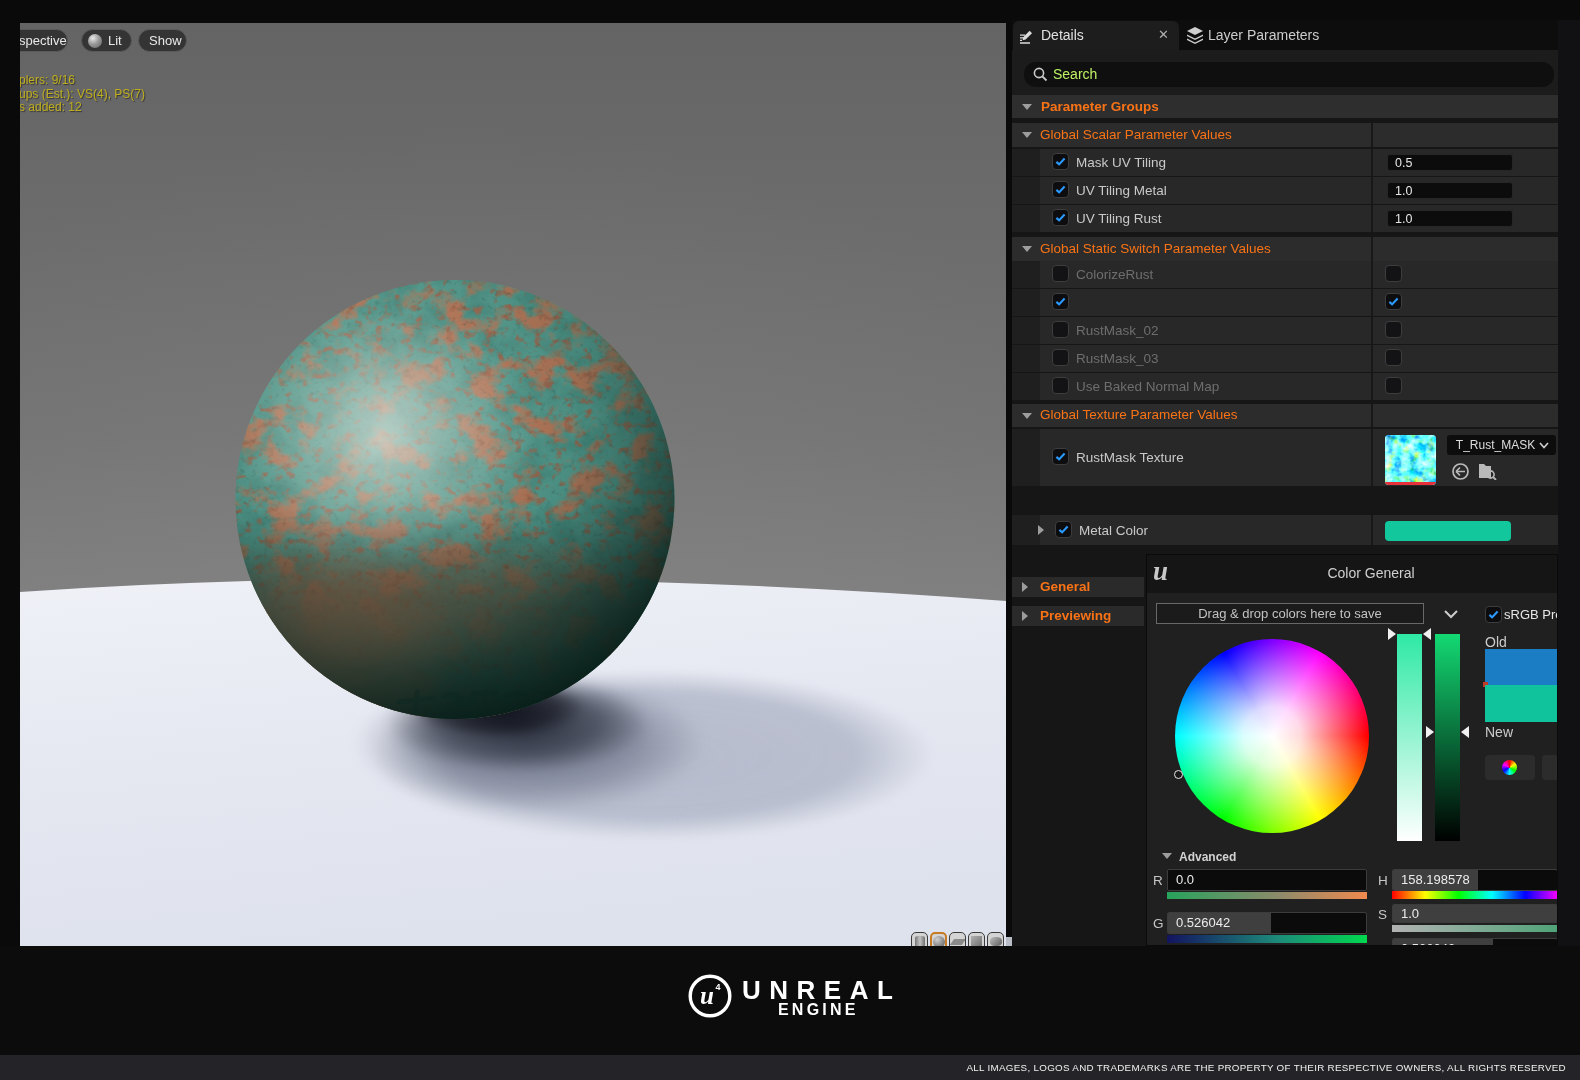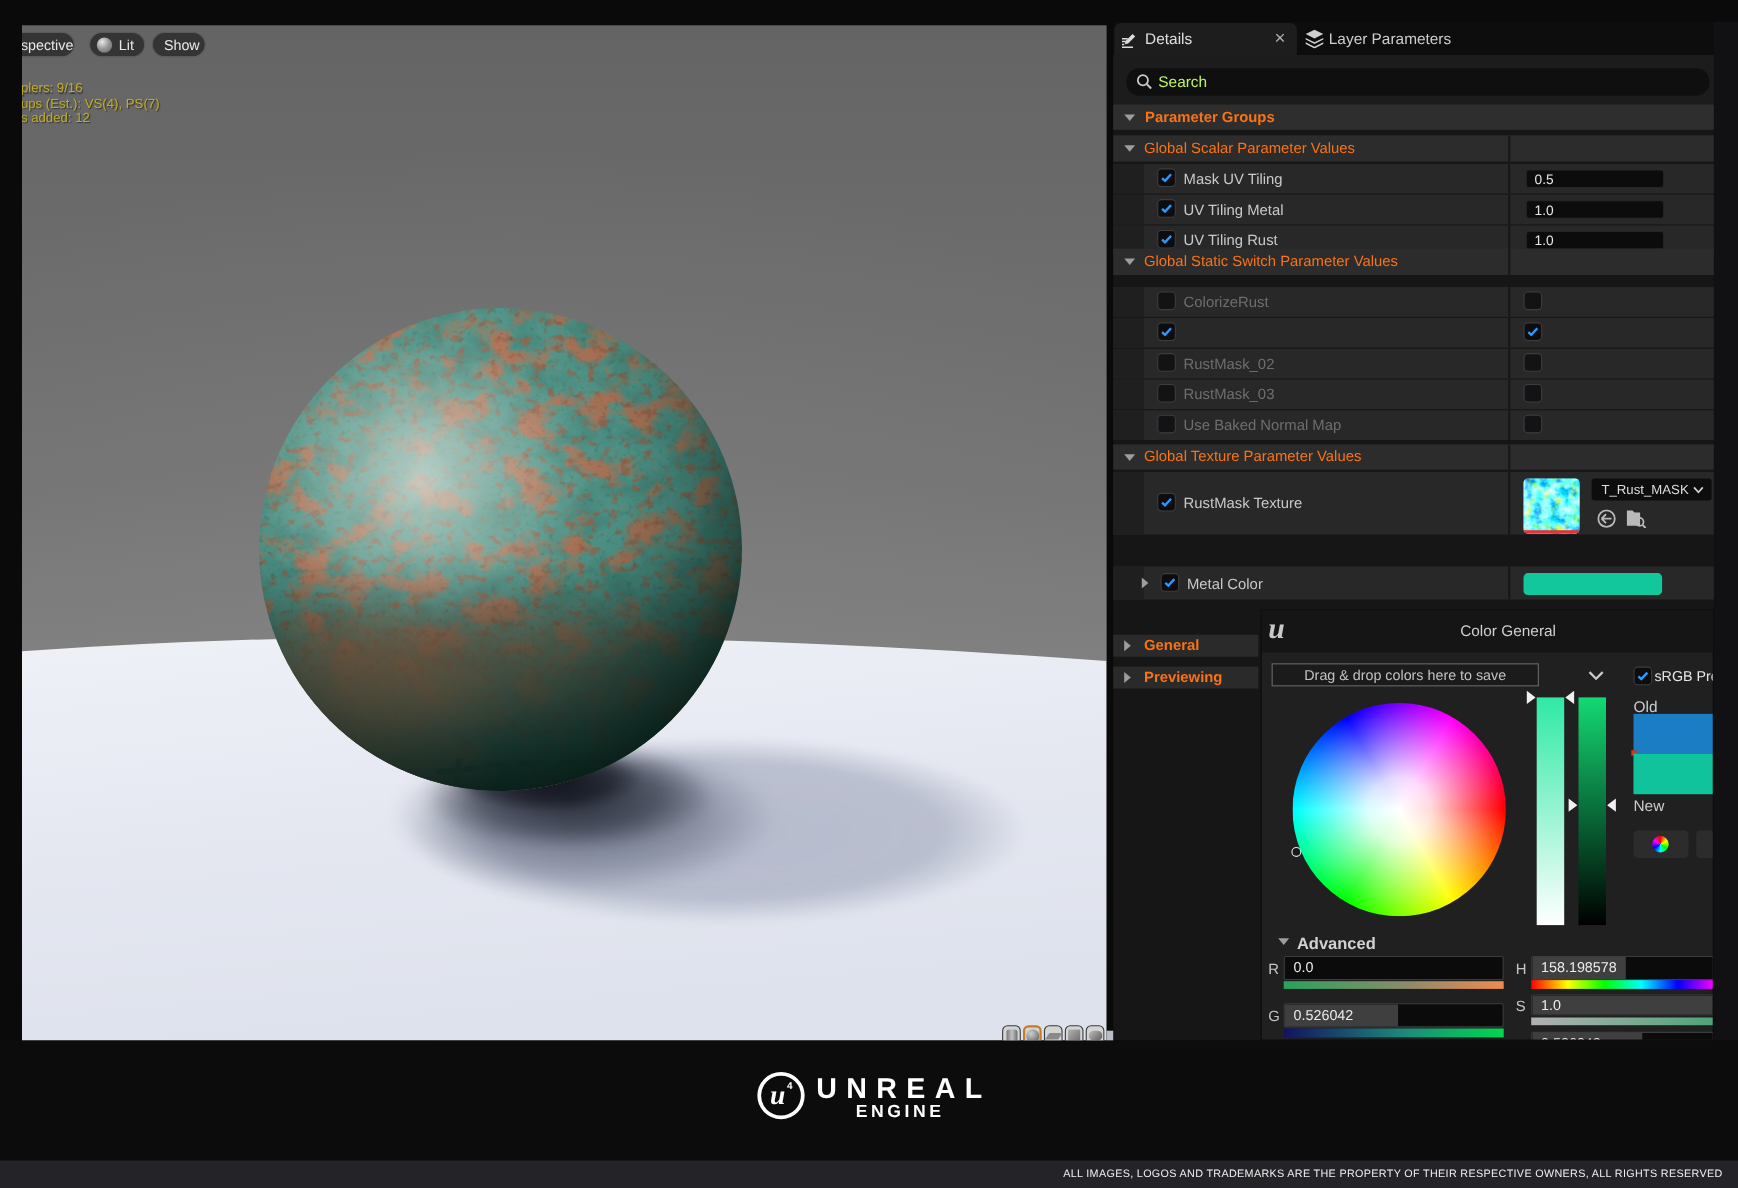--- a/index.html
+++ b/index.html
@@ -61,36 +61,36 @@
   .gutter { position:absolute; left:0; top:0; bottom:0; width:28px; background:#1f1f1f; }
   .numbox {
     position:absolute; left:375px; width:126px; height:17px; background:#0c0c0c;
     border-radius:3px; color:#e6e6e6; font-size:12.5px; line-height:17px; padding-left:7px;
     border:1px solid #262626;
   }
   
   #picker { position:absolute; left:1146px; top:554px; width:412px; height:392px; background:#202020; overflow:hidden; border:1px solid #0a0a0a; }
   #picker .titlebar { position:absolute; left:0; top:0; width:412px; height:38px; background:#151515; }
   #picker .title { position:absolute; left:18px; top:10px; width:100%; text-align:center; color:#cfcfcf; font-size:14px; }
-  .dragbox { position:absolute; left:9px; top:48px; width:243px; height:21px; border:1px solid #686868; background:#1b1b1b; color:#c2c2c2; font-size:13px; text-align:center; line-height:19px; }
+  .dragbox { position:absolute; left:9px; top:48px; width:268px; height:21px; border:1px solid #686868; background:#1b1b1b; color:#c2c2c2; font-size:13px; text-align:center; line-height:19px; }
   .srgbtxt { position:absolute; left:357px; top:52px; color:#e6e6e6; font-size:13px; white-space:nowrap; }
   .wheel { position:absolute; left:28px; top:84px; width:194px; height:194px; border-radius:50%;
     background:radial-gradient(circle closest-side, #ffffff 0%, rgba(255,255,255,0.85) 30%, rgba(255,255,255,0.0) 98%),
       conic-gradient(from 90deg, #ff0000, #ffff00 60deg, #00ff00 120deg, #00ffff 180deg, #0000ff 240deg, #ff00ff 300deg, #ff0000 360deg);
   }
   .wheelind { position:absolute; left:27px; top:215px; width:9px; height:9px; border-radius:50%; border:1.5px solid #e8e8e8; background:rgba(0,0,0,0.25); }
   .satbar { position:absolute; left:250px; top:79px; width:25px; height:207px; background:linear-gradient(#2ee9a5, #ffffff); }
   .valbar { position:absolute; left:288px; top:79px; width:25px; height:207px; background:linear-gradient(#13d973, #000000); }
   .arr-r { position:absolute; width:0; height:0; border-top:6px solid transparent; border-bottom:6px solid transparent; border-left:8px solid #f0f0f0; }
   .arr-l { position:absolute; width:0; height:0; border-top:6px solid transparent; border-bottom:6px solid transparent; border-right:8px solid #f0f0f0; }
   .swlbl { position:absolute; left:338px; color:#cccccc; font-size:14px; }
   .oldsw { position:absolute; left:338px; top:94px; width:74px; height:36px; background:#1b7dc4; }
   .newsw { position:absolute; left:338px; top:130px; width:74px; height:37px; background:#11c39d; }
   .pickbtn { position:absolute; top:200px; width:50px; height:25px; background:#2c2c2c; border-radius:4px; }
-  .advtxt { position:absolute; left:32px; top:295px; color:#d2d2d2; font-size:15px; font-weight:bold; }
+  .advtxt { position:absolute; left:32px; top:295px; color:#d2d2d2; font-size:12px; font-weight:bold; }
   .slbl { position:absolute; color:#c6c6c6; font-size:13.5px; }
   .sbox { position:absolute; height:22px; background:#0b0b0b; border:1px solid #3c3c3c; border-radius:2px; color:#ececec; font-size:13px; line-height:20px; overflow:hidden; }
   .sfill { position:absolute; left:0; top:0; bottom:0; background:#3f3f3f; }
   .sbox span { position:absolute; left:8px; top:0; }
   .strip { position:absolute; height:7px; }
   
   #blackband { position:absolute; left:0; top:946px; width:1580px; height:109px; background:#0c0c0d; }
   #footer { position:absolute; left:0; top:1055px; width:1580px; height:25px; background:#242428; color:#f0f0f0; font-size:9.8px; line-height:25px; text-align:right; padding-right:14px; letter-spacing:0.3px; }
   #uelogo { position:absolute; left:688px; top:974px; width:210px; height:46px; }
 </style>
@@ -271,21 +271,21 @@
       <div class="gutter"></div>
         <div class="splitline"></div>
       <div class="cb on" style="top:4px;">
           <svg width="11" height="9" viewBox="0 0 13 11">
             <path d="M1.5 6 L4.8 9 L11.5 1.8" fill="none" stroke="#2b9aff" stroke-width="2.6"></path>
           </svg>
         </div>
       <span class="rtxt" style="top:6px;">UV Tiling Rust</span>
       <div class="numbox" style="top:5px;">1.0</div>
     </div>
-    <div class="prow hdr1" style="top:206px;height:24px;">
+    <div class="prow hdr1" style="top:217px;height:24px;">
       <div class="splitline"></div>
       <div class="tri-d" style="left:10px;top:9px;"></div>
       <span class="htxt" style="left:28px;top:4px;">Global Static Switch Parameter Values</span>
     </div>
     <div class="prow hrow" style="top:241px;height:27px;">
       <div class="gutter"></div>
         <div class="splitline"></div>
       <div class="cb" style="top:4px;"></div>
       <span class="rtxt dis" style="top:6px;">ColorizeRust</span>
       <div class="cb cbv" style="top:4px;"></div>

